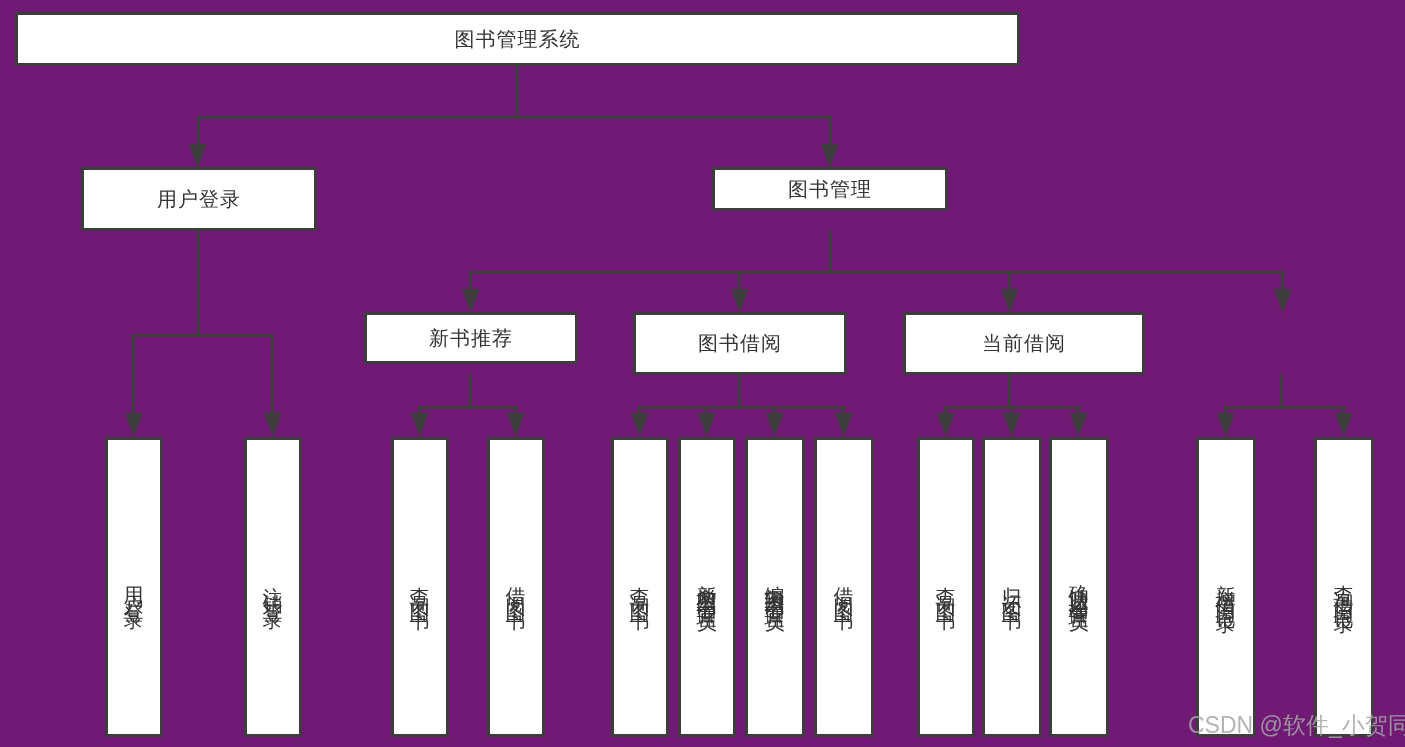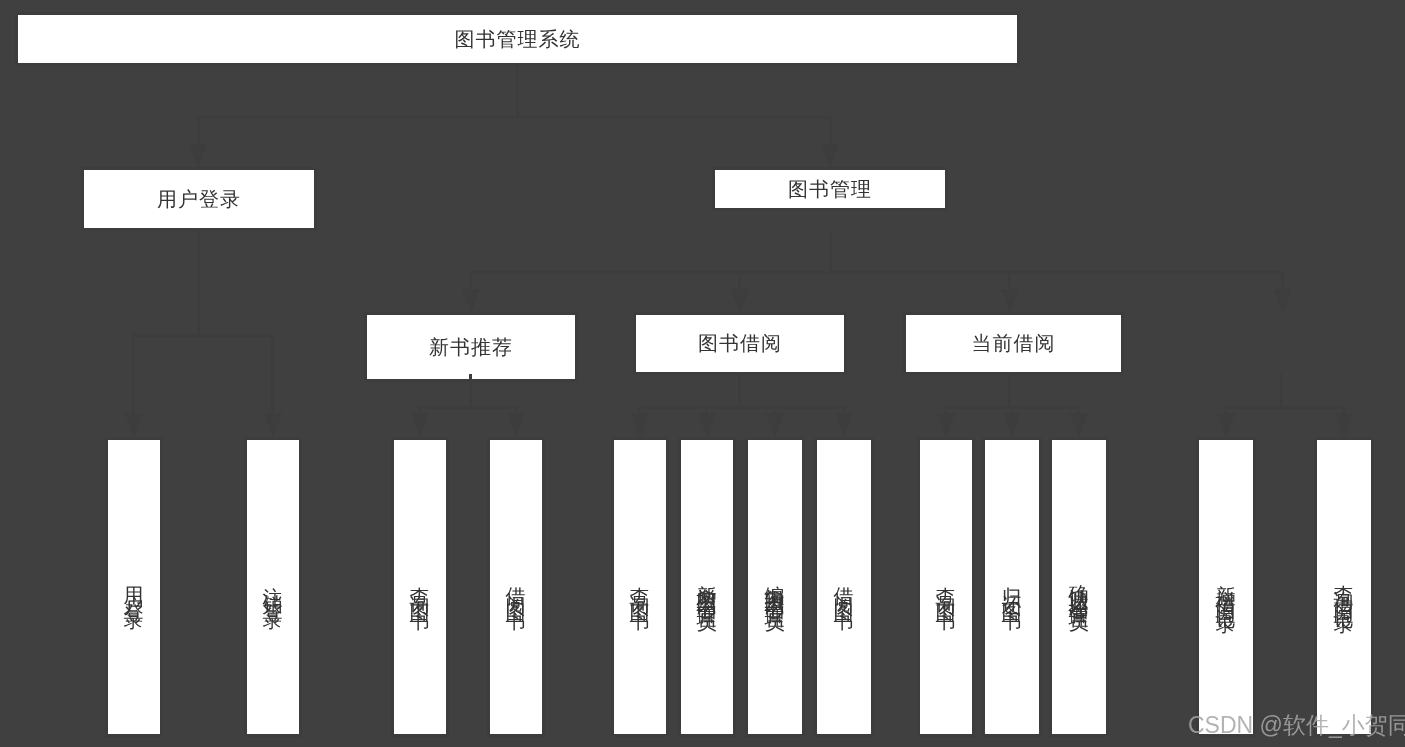--- a/index.html
+++ b/index.html
@@ -1,17 +1,17 @@
 <!DOCTYPE html>
 <html><head>
 <meta charset="utf-8">
 <style>
   html,body{margin:0;padding:0;background:#ffffff;}
   .stage{
-    position:relative;width:1405px;height:747px;background:#404040;overflow:hidden;
+    position:relative;width:1405px;height:747px;background:#701a75;overflow:hidden;
     font-family:"Liberation Sans","DejaVu Sans",sans-serif;color:#333333;
   }
   
   .hbox{
     position:absolute;box-sizing:border-box;border:3px solid #3d3d3d;background:#ffffff;
     display:flex;align-items:center;justify-content:center;
     font-size:20px;letter-spacing:1px;color:#333333;
   }
   
   .leaf{
@@ -43,27 +43,27 @@
     <span>图书管理系统</span>
   </div>
 
   <div class="hbox" style="left:81px;top:167px;width:236px;height:64px">
     <span>用户登录</span>
   </div>
   <div class="hbox" style="left:712px;top:167px;width:236px;height:44px">
     <span>图书管理</span>
   </div>
 
-  <div class="hbox" style="left:364px;top:312px;width:214px;height:70px">
+  <div class="hbox" style="left:364px;top:312px;width:214px;height:52px">
     <span>新书推荐</span>
   </div>
   <div class="hbox" style="left:633px;top:312px;width:214px;height:63px">
     <span>图书借阅</span>
   </div>
-  <div class="hbox" style="left:903px;top:312px;width:221px;height:63px">
+  <div class="hbox" style="left:903px;top:312px;width:242px;height:63px">
     <span>当前借阅</span>
   </div>
 
   <div class="leaf" style="left:105px;width:58px">
     <span class="vtext">用户登录</span>
   </div>
   <div class="leaf" style="left:244px;width:58px">
     <span class="vtext">注销登录</span>
   </div>
 

